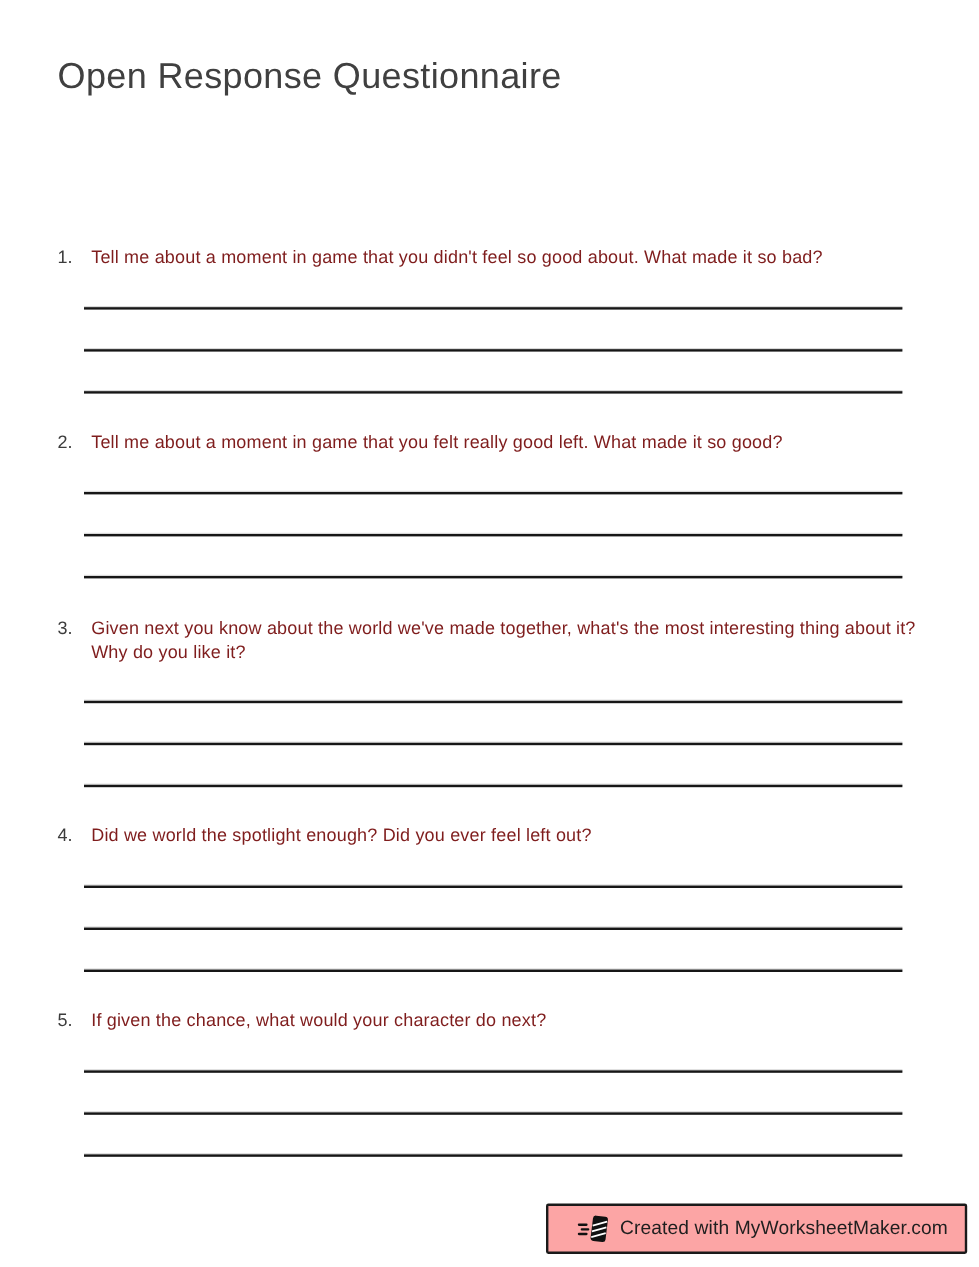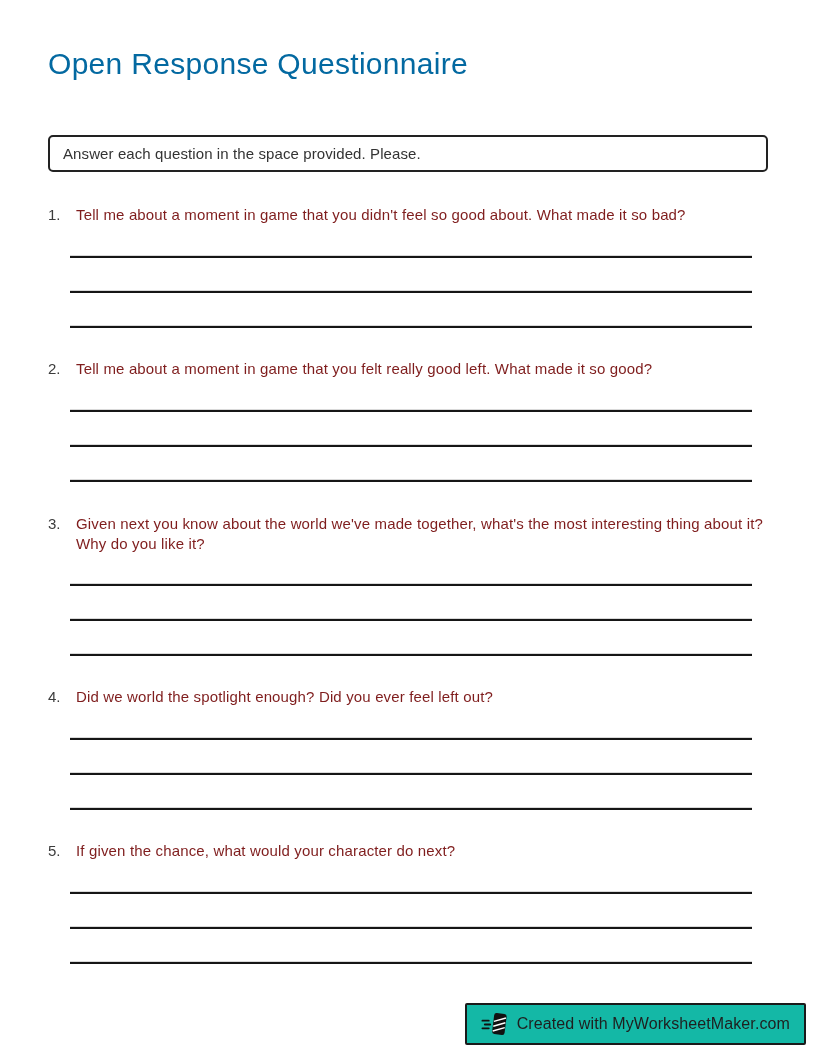--- a/index.html
+++ b/index.html
@@ -16,21 +16,21 @@
     background:#ffffff;
     overflow:hidden;
   }
   .page-title {
     position:absolute;
     left:48px;
     top:47px;
     font-size:30px;
     font-weight:400;
     letter-spacing:0.3px;
-    color:#0369a1;
+    color:#404040;
   }
   .instructions-box {
     position:absolute;
     left:48px;
     top:135px;
     width:720px;
     height:37px;
     border:2px solid #222222;
     border-radius:5px;
     display:flex;
@@ -85,42 +85,39 @@
   .footer-credit-box {
     position:absolute;
     right:10px;
     top:1003px;
     height:42px;
     border:2px solid #1a1a1a;
     border-radius:2px;
     display:flex;
     align-items:center;
     gap:9px;
-    padding:0 14px 0 14px;
-    background:#14b8a6;
+    padding:0 14px 0 24px;
+    background:#fca5a5;
     cursor:pointer;
   }
   .footer-credit-text {
     font-size:16px;
     color:#1f1f1f;
     letter-spacing:0.1px;
     white-space:nowrap;
   }
   .logo-icon { display:block; }
 </style>
 </head>
 <body>
 
 <div class="page">
 
   <h1 class="page-title">Open Response Questionnaire</h1>
 
-  <div class="instructions-box">
-    <span class="instructions-text">Answer each question in the space provided. Please.</span>
-  </div>
 
   <div class="question-block q1">
     <div class="question-row">
       <span class="question-number">1.</span>
       <span class="question-text">Tell me about a moment in game that you didn't feel so good about. What made it so bad?</span>
     </div>
     <div class="answer-lines">
       <div class="answer-line"></div>
       <div class="answer-line"></div>
       <div class="answer-line"></div>

